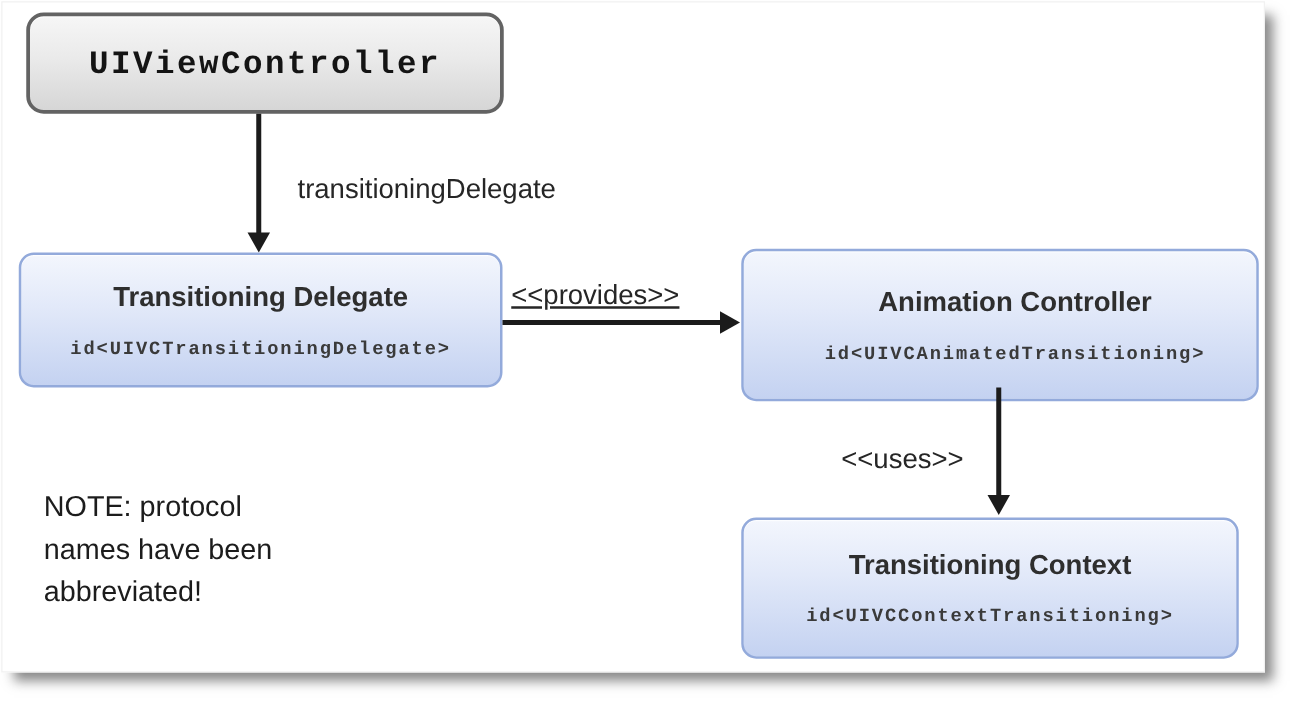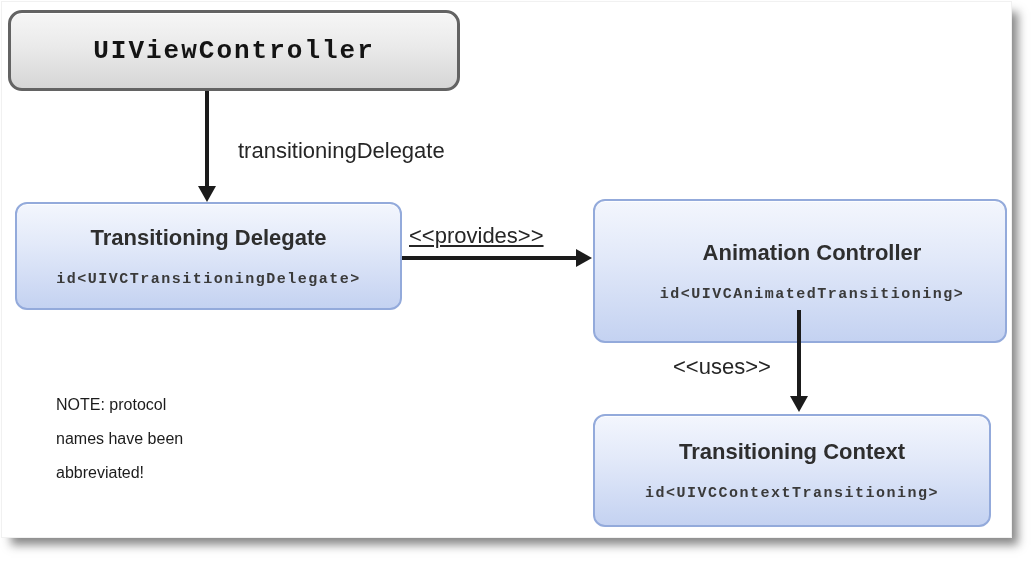--- a/index.html
+++ b/index.html
@@ -28,23 +28,23 @@
   .node {
     position: absolute;
     box-sizing: border-box;
     display: flex;
     flex-direction: column;
     align-items: center;
     justify-content: center;
     text-align: center;
   }
   .class-node {
-    left: 6px;
+    left: 19px;
     top: 8px;
-    width: 452px;
+    width: 382px;
     height: 81px;
     border: 3px solid #636363;
     border-radius: 14px;
     background: linear-gradient(180deg, #f6f6f6 0%, #eaeaea 45%, #d6d6d6 100%);
     box-shadow: inset 0 1px 0 rgba(255,255,255,0.8);
     justify-content: center;
   }
   .class-title {
     font-family: "Liberation Mono", monospace;
     font-weight: 700;
@@ -52,21 +52,21 @@
     letter-spacing: 2px;
     color: #141414;
   }
   .protocol-node {
     border: 2px solid #93aadb;
     border-radius: 12px;
     background: linear-gradient(180deg, #f3f6fd 0%, #e2e9f9 40%, #c4d2f1 100%);
     box-shadow: inset 0 1px 0 rgba(255,255,255,0.75);
   }
   .node-delegate { left: 13px;  top: 200px; width: 387px; height: 108px; }
-  .node-anim     { left: 591px; top: 197px; width: 414px; height: 144px; padding-left: 24px; }
+  .node-anim     { left: 591px; top: 197px; width: 414px; height: 122px; padding-left: 24px; }
   .node-context  { left: 591px; top: 412px; width: 398px; height: 113px; }
   .node-title {
     font-weight: 700;
     font-size: 22px;
     color: #2e2e2e;
     line-height: 26px;
   }
   .node-protocol {
     font-family: "Liberation Mono", monospace;
     font-weight: 700;
@@ -112,23 +112,23 @@
   .label-provides { left: 407px; top: 221px; width: 172px; text-align: left; text-decoration: underline; }
   .label-uses     { left: 671px; top: 352px; }
   .line-v1 { left: 203px; top: 89px;  height: 97px; }
   .head-v1 { left: 196px; top: 184px; }
   .line-h2 { left: 400px; top: 254px; width: 177px; }
   .head-h2 { left: 574px; top: 247px; }
   .line-v3 { left: 795px; top: 308px; height: 88px; }
   .head-v3 { left: 788px; top: 394px; }
   .note {
     position: absolute;
-    left: 54px;
+    left: 33px;
     top: 386px;
-    font-size: 16px;
+    font-size: 23px;
     line-height: 34px;
     color: #1c1c1c;
   }
 </style>
 </head>
 <body>
 
 <div class="stage">
   <div class="card">
 

